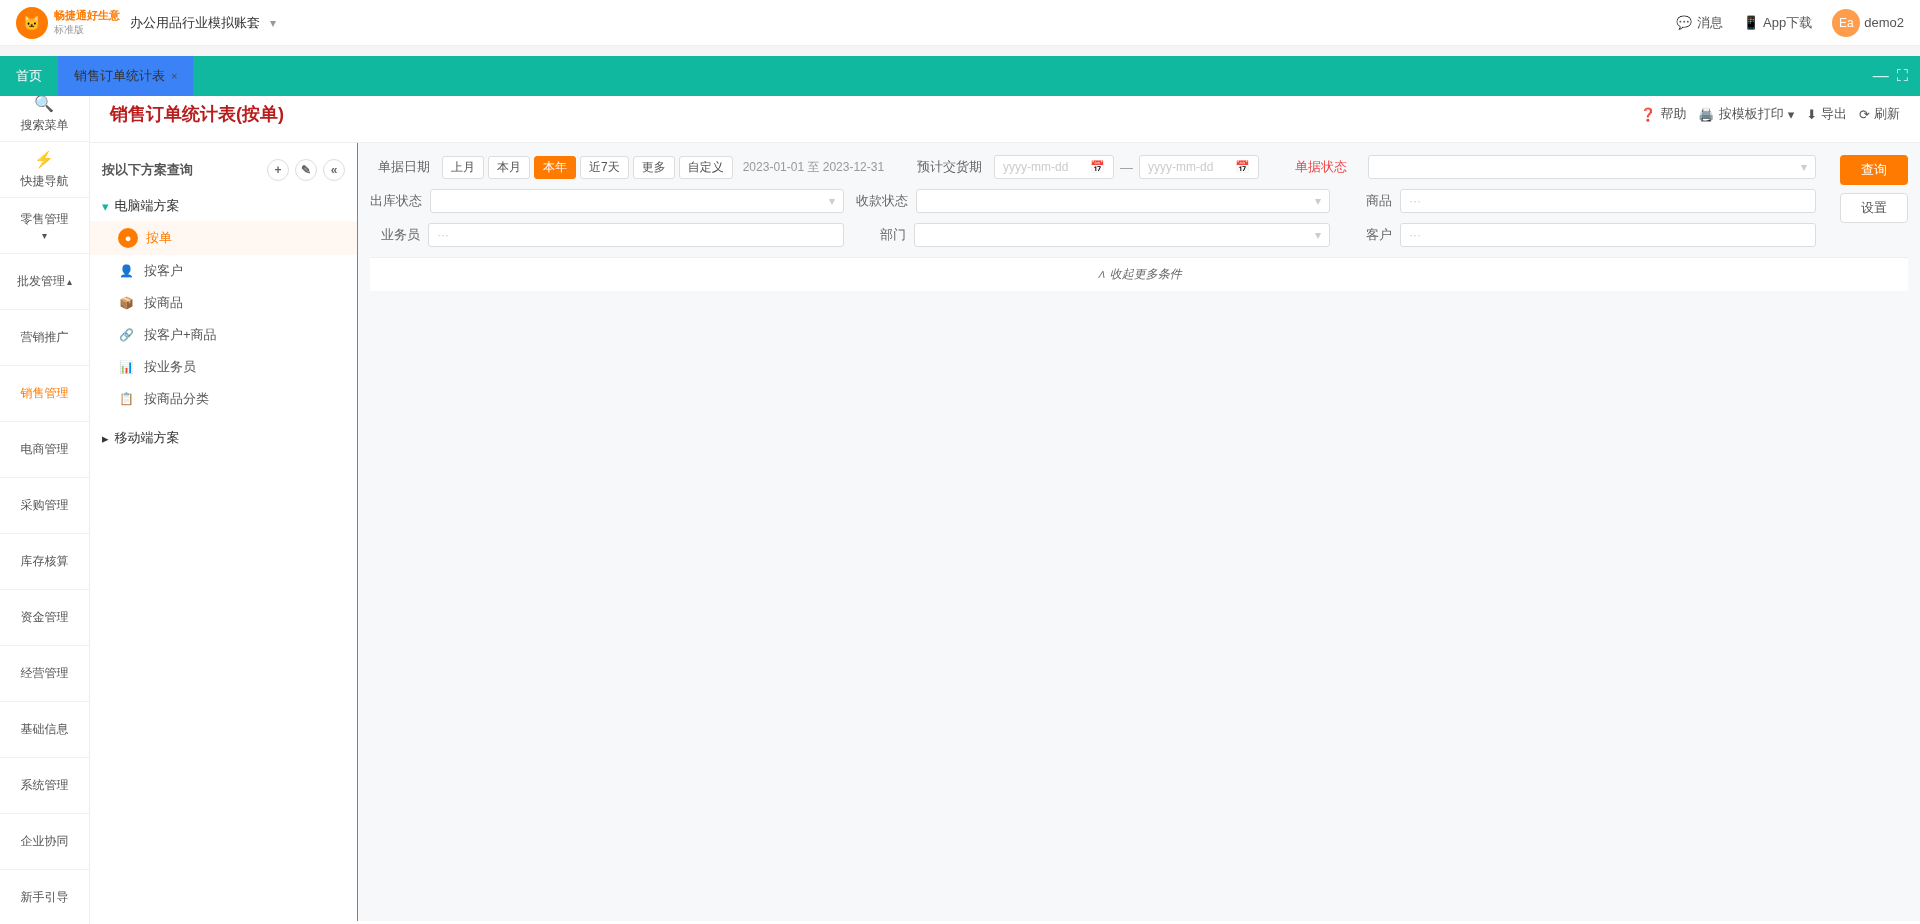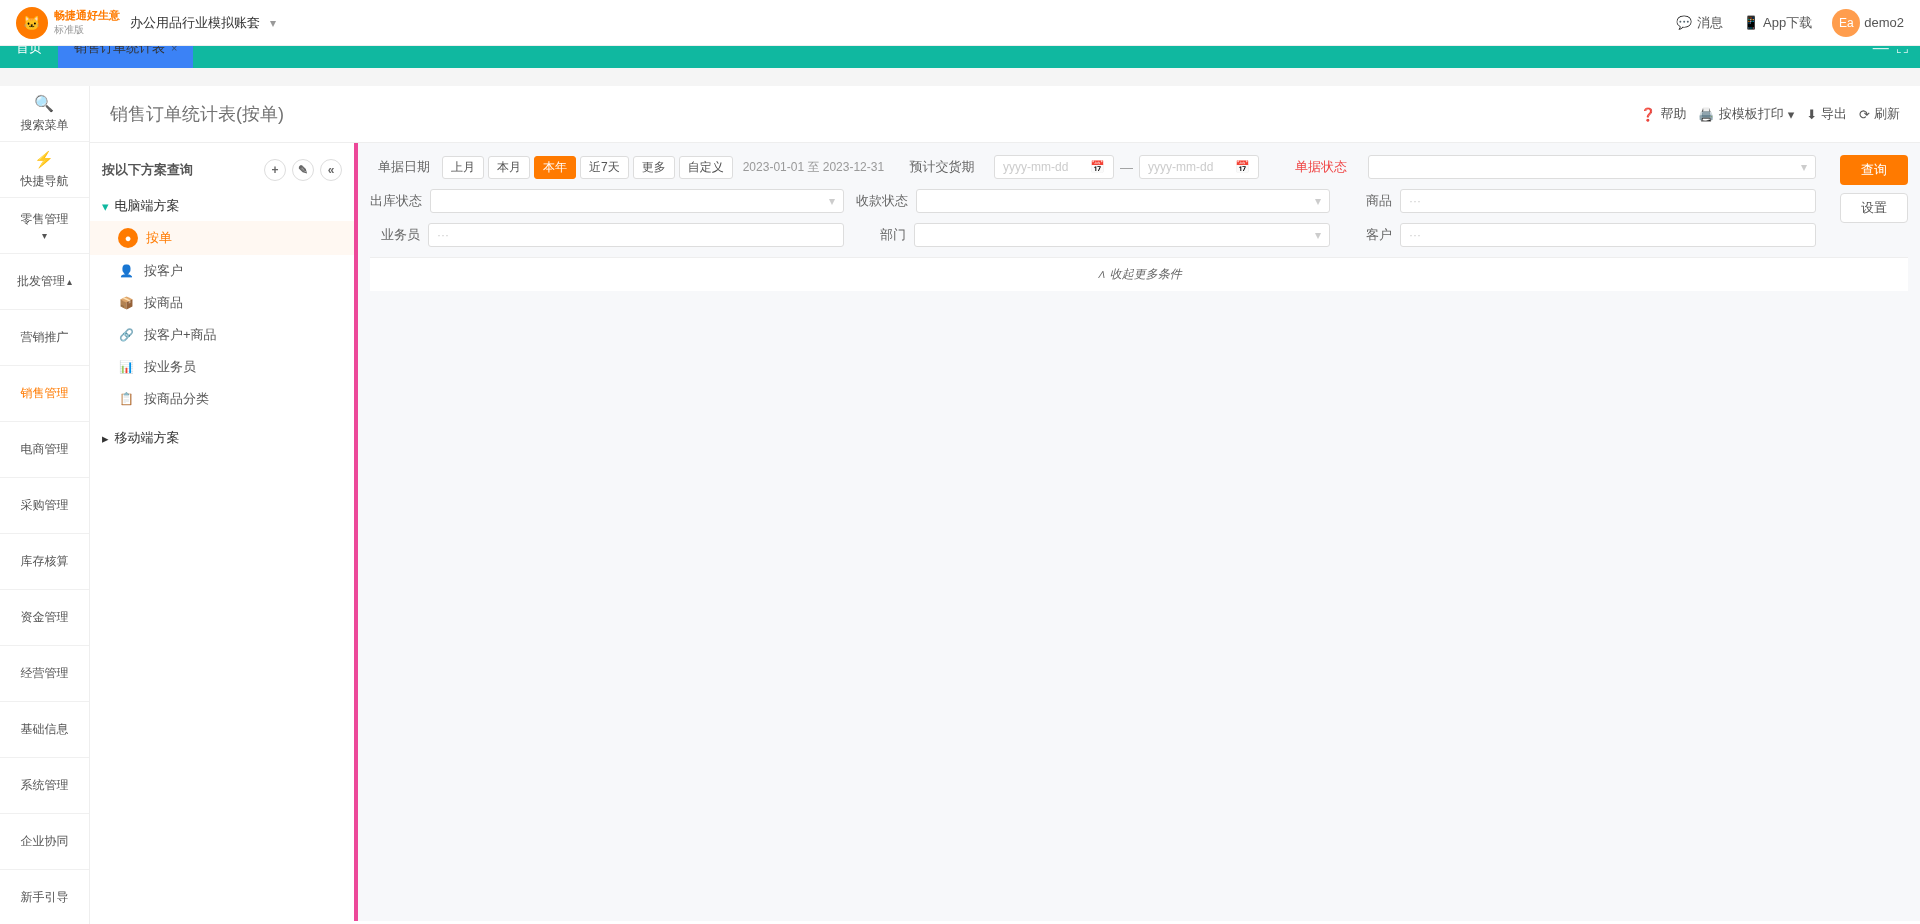--- a/index.html
+++ b/index.html
@@ -66,21 +66,21 @@
     }
 
     
     .nav-tabs {
       height: 40px;
       background: #10b8a0;
       display: flex;
       align-items: center;
       padding: 0 0 0 0;
       position: fixed;
-      top: 28px; left: 0; right: 0;
+      top: 56px; left: 0; right: 0;
       z-index: 99;
     }
     .nav-tab {
       height: 40px;
       padding: 0 16px;
       display: flex;
       align-items: center;
       cursor: pointer;
       font-size: 13px;
       color: rgba(255,255,255,0.85);
@@ -156,22 +156,22 @@
     .page-header {
       background: #fff;
       padding: 16px 20px 0;
       display: flex;
       align-items: center;
       justify-content: space-between;
       border-bottom: 1px solid #eee;
     }
     .page-title {
       font-size: 18px;
-      font-weight: normal;
-      color: #737373;
+      font-weight: bold;
+      color: #b91c1c;
       padding-bottom: 16px;
     }
     .page-header-actions {
       display: flex;
       align-items: center;
       gap: 12px;
       padding-bottom: 16px;
     }
     .header-action-btn {
       display: flex;
@@ -184,21 +184,21 @@
 
     
     .filter-container {
       display: flex;
     }
 
     
     .scheme-panel {
       width: 268px;
       background: #fff;
-      border-right: 4px solid #ec4899;
+      border-right: 1px solid #ec4899;
       min-height: calc(100vh - 86px - 60px);
       padding: 10px 0;
     }
     .scheme-panel-header {
       display: flex;
       align-items: center;
       padding: 6px 12px;
       gap: 6px;
       color: #555;
       font-size: 13px;
@@ -580,21 +580,21 @@
                 <div class="date-quick-btns">
                   <div class="date-quick-btn">上月</div>
                   <div class="date-quick-btn">本月</div>
                   <div class="date-quick-btn active">本年</div>
                   <div class="date-quick-btn">近7天</div>
                   <div class="date-quick-btn">更多</div>
                   <div class="date-quick-btn">自定义</div>
                 </div>
                 <div style="font-size:12px;color:#999;margin-left:4px;">2023-01-01 至 2023-12-31</div>
               </div>
-              <div style="min-width:80px;text-align:center;color:#666;font-size:13px;">预计交货期</div>
+              <div style="min-width:80px;text-align:right;color:#666;font-size:13px;">预计交货期</div>
               <div style="display:flex;align-items:center;gap:6px;width:280px;">
                 <div class="date-input">
                   <span style="color:#ccc;">yyyy-mm-dd</span>
                   <span>📅</span>
                 </div>
                 <span style="color:#999;">—</span>
                 <div class="date-input">
                   <span style="color:#ccc;">yyyy-mm-dd</span>
                   <span>📅</span>
                 </div>

